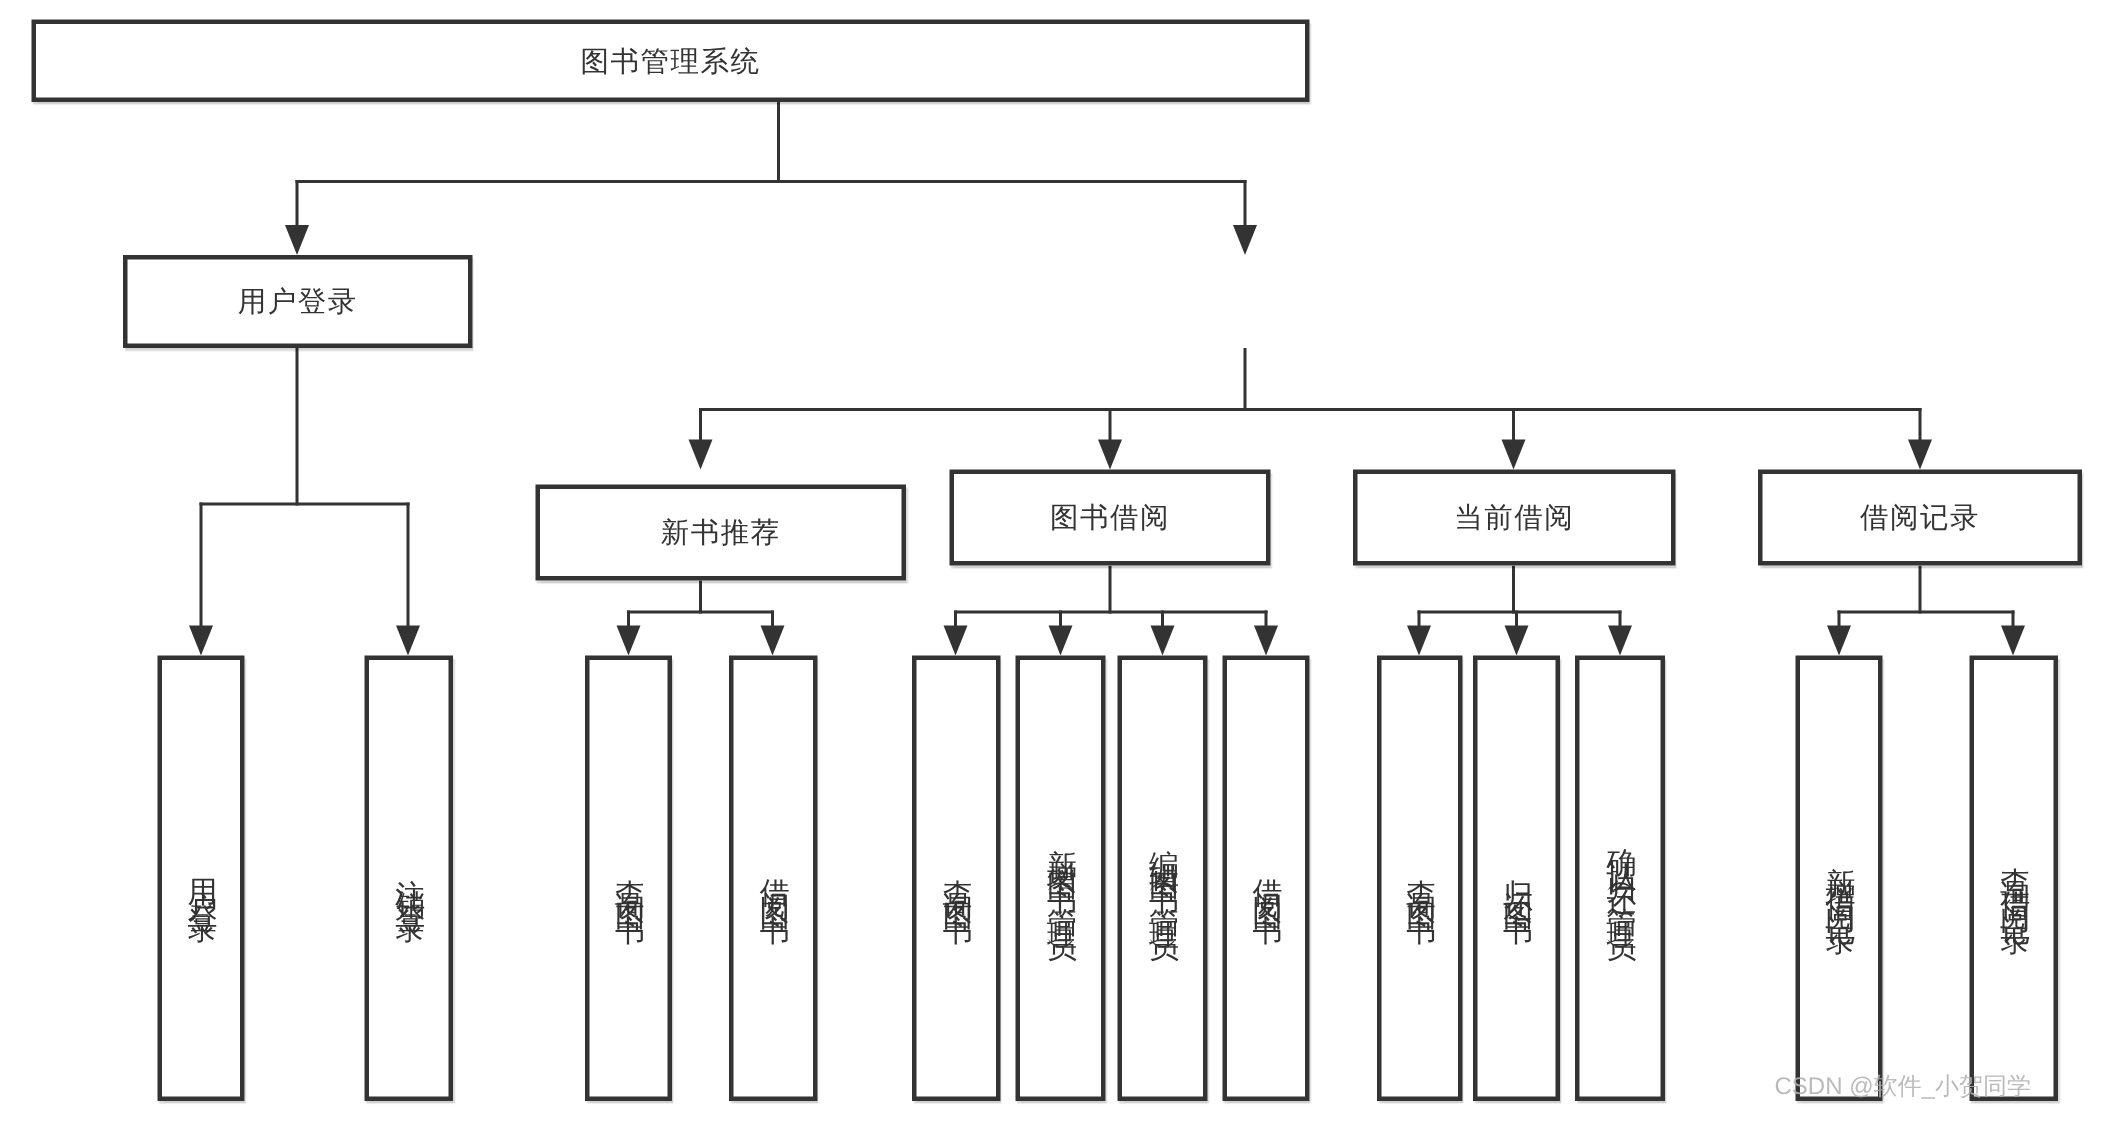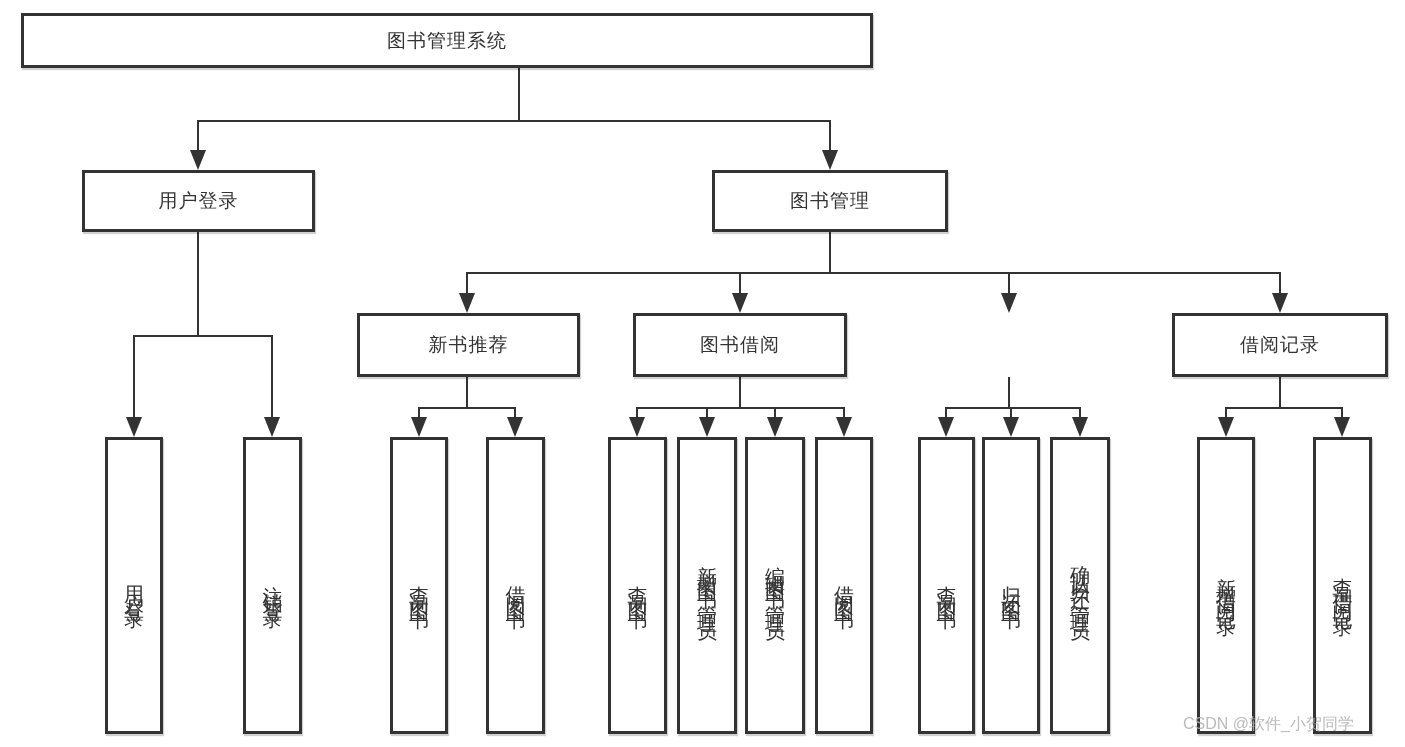--- a/index.html
+++ b/index.html
@@ -93,29 +93,29 @@
   <div class="arr" style="left:1218px;top:417px"></div>
   <div class="arr" style="left:1334px;top:417px"></div>
 
   <div class="box hbox" style="left:21px;top:13px;width:852px;height:55px">
     <span>图书管理系统</span>
   </div>
 
   <div class="box hbox" style="left:82px;top:170px;width:233px;height:62px">
     <span>用户登录</span>
   </div>
-  <div class="box hbox" style="left:712px;top:170px;width:236px;height:62px">
-    <span>图书管理</span>
-  </div>
 
-  <div class="box hbox" style="left:357px;top:313px;width:223px;height:64px">
+  <div class="box hbox" style="left:357px;top:323px;width:247px;height:64px">
     <span>新书推荐</span>
   </div>
   <div class="box hbox" style="left:633px;top:313px;width:214px;height:64px">
     <span>图书借阅</span>
+  </div>
+  <div class="box hbox" style="left:902px;top:313px;width:215px;height:64px">
+    <span>当前借阅</span>
   </div>
   <div class="box hbox" style="left:1172px;top:313px;width:216px;height:64px">
     <span>借阅记录</span>
   </div>
 
   <div class="box vbox" style="left:105px;top:437px;width:58px;height:297px">
     <span>用户登录</span>
   </div>
   <div class="box vbox" style="left:243px;top:437px;width:59px;height:297px">
     <span>注销登录</span>

